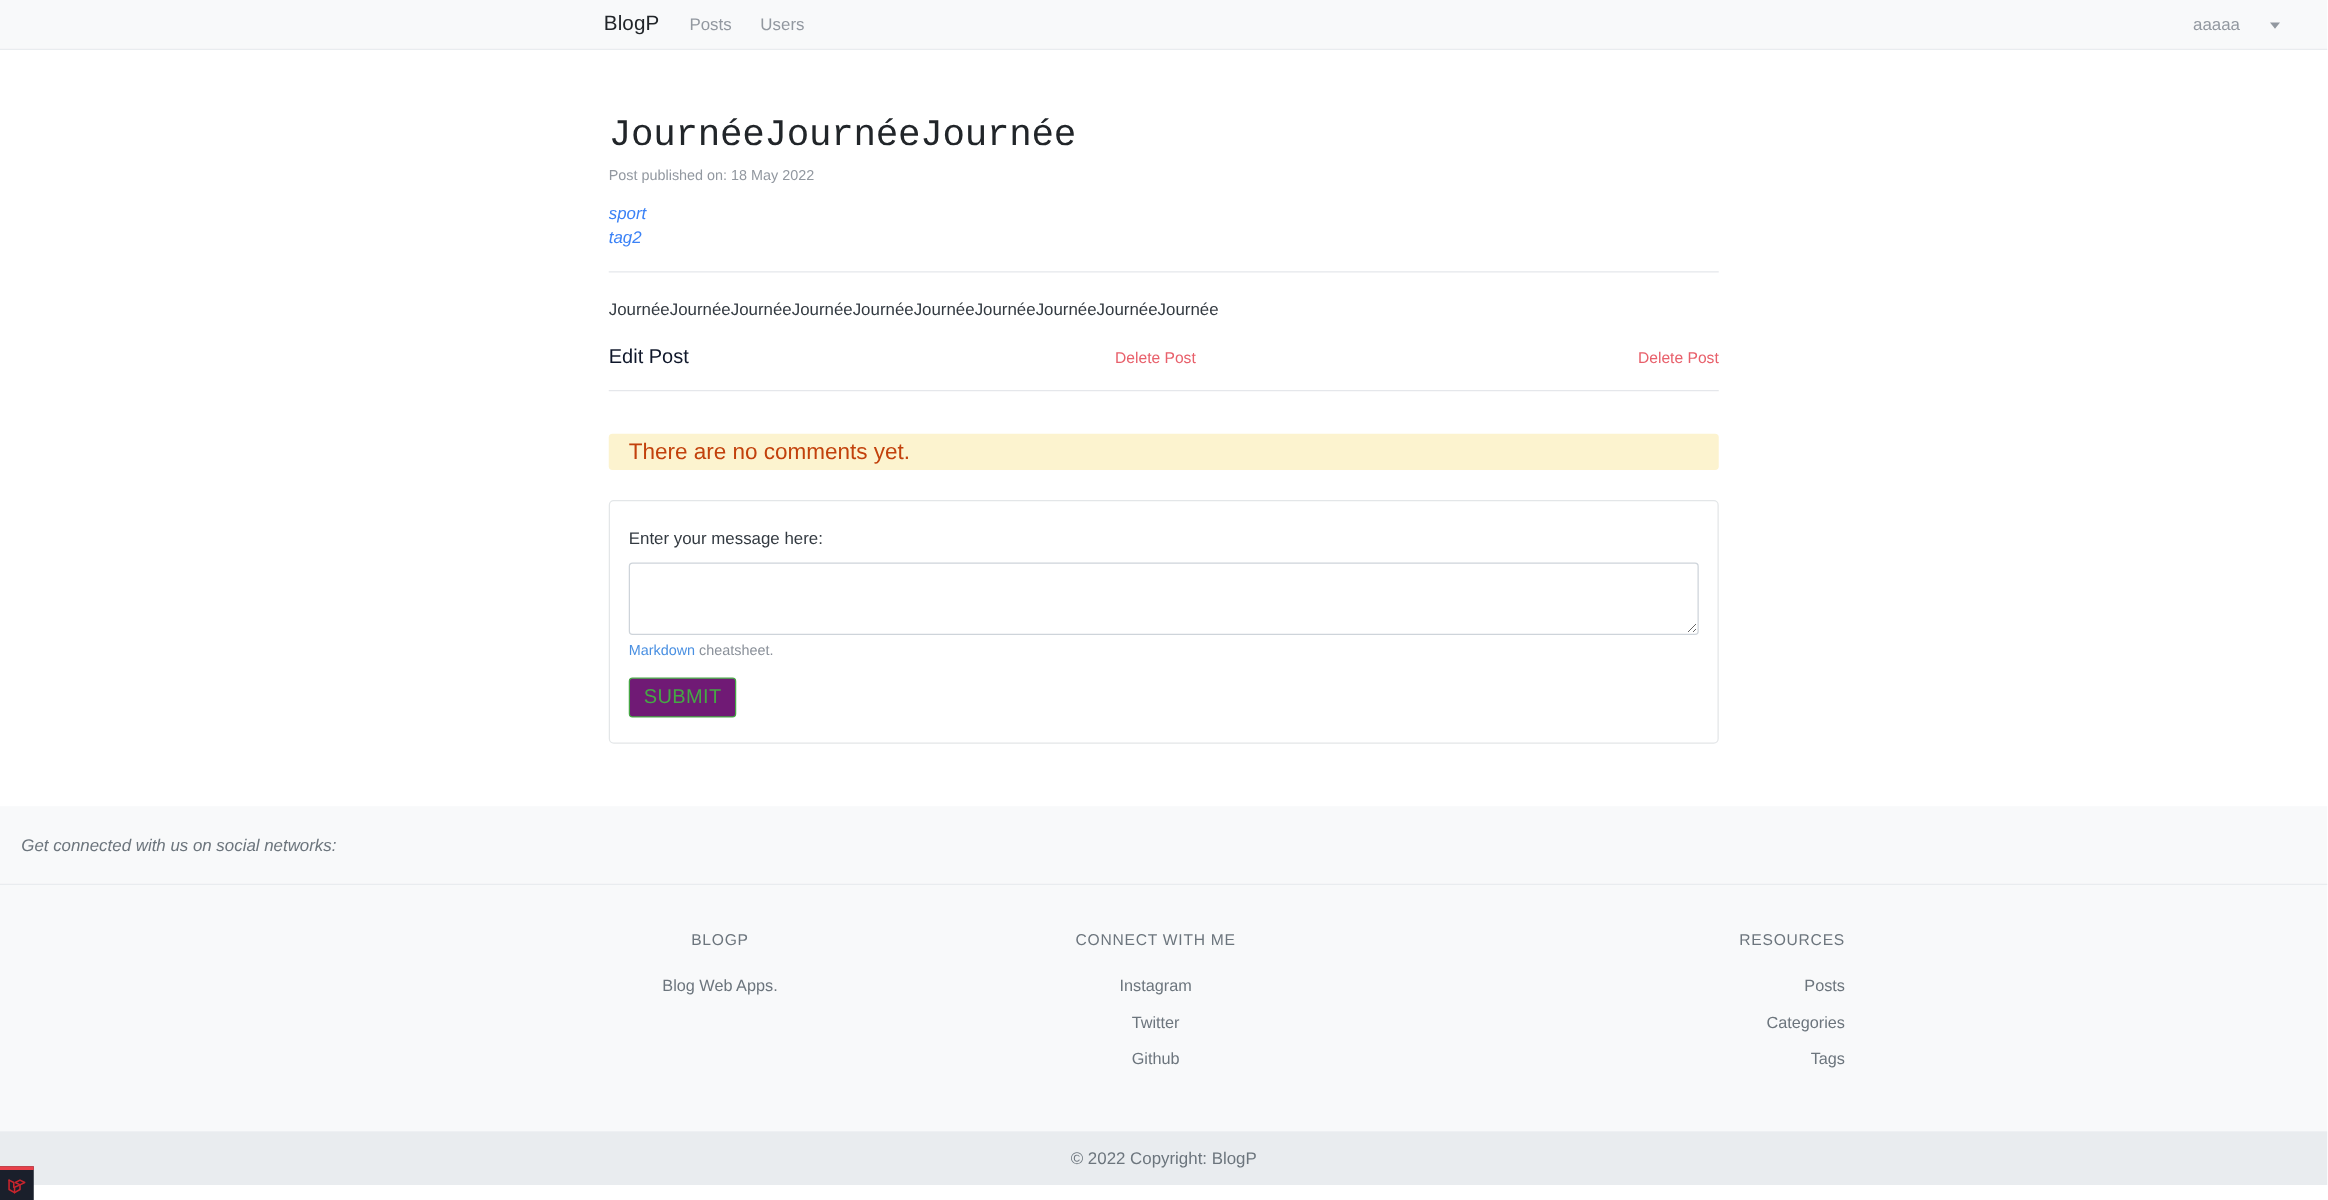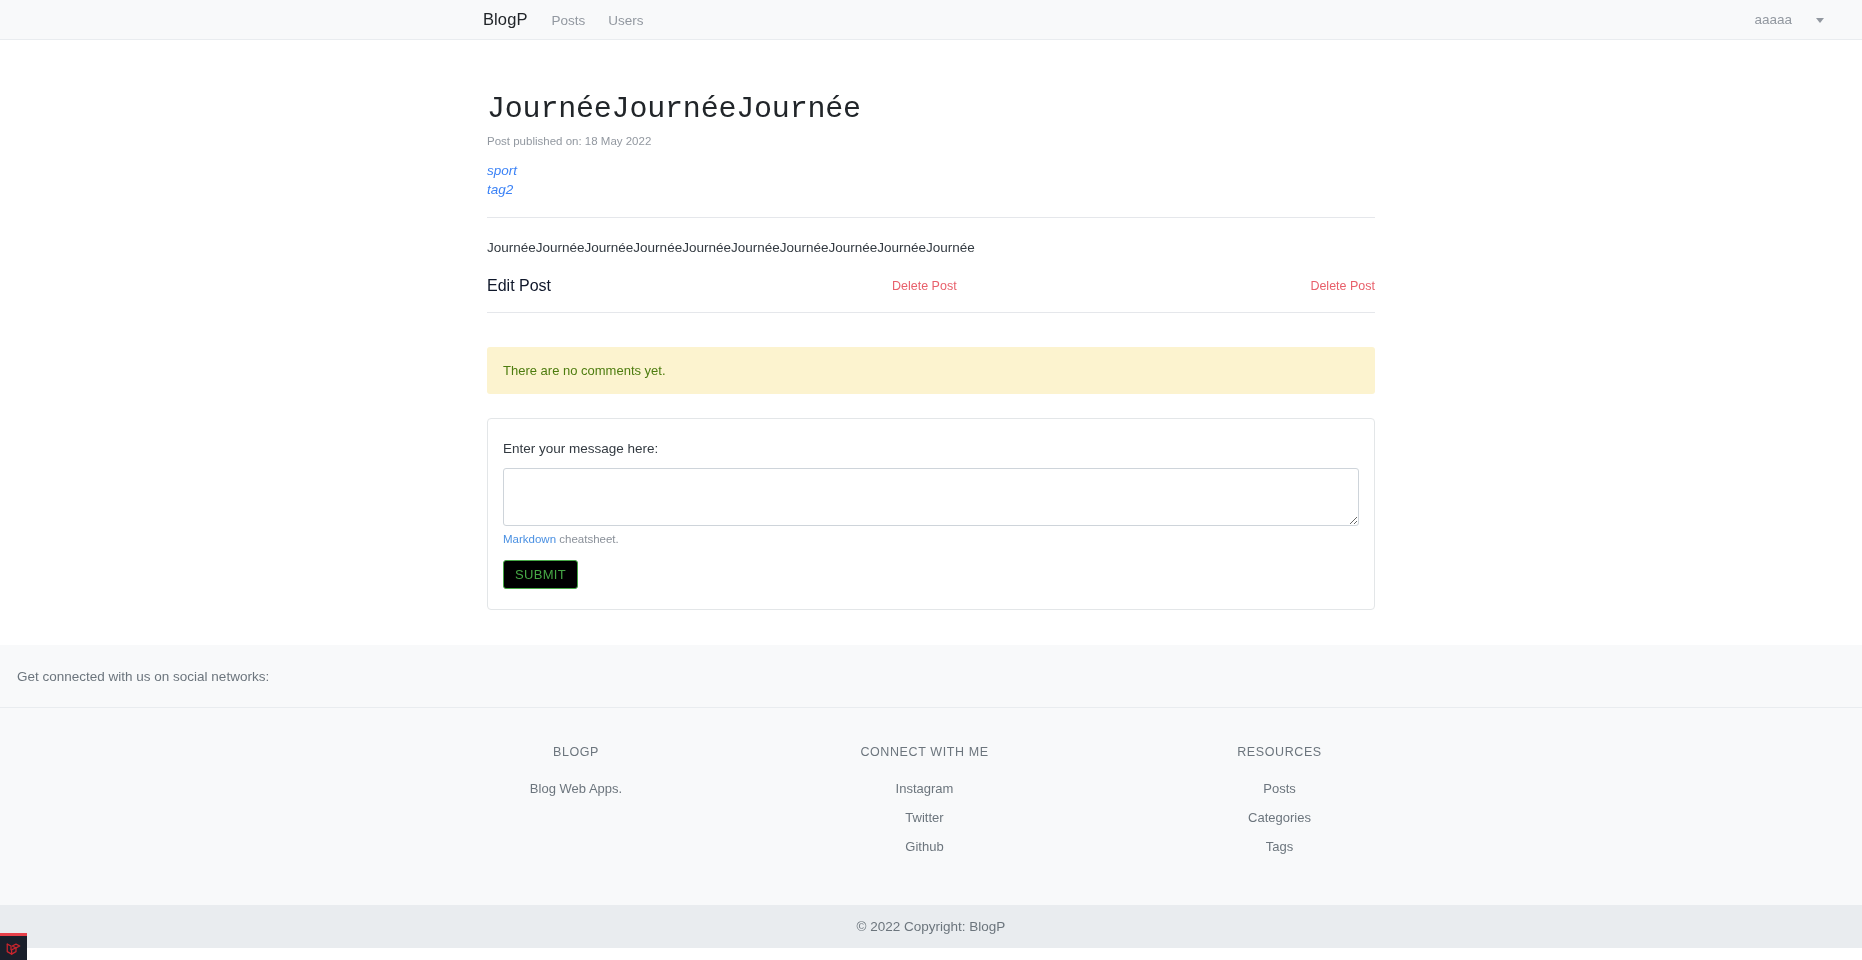--- a/index.html
+++ b/index.html
@@ -132,23 +132,23 @@
   }
   .divider2 {
     border: 0;
     border-top: 1px solid #e5e7eb;
     margin: 0 0 34px 0;
   }
 
   
   .alert {
     background: #fcf3cf;
-    color: #4d7c0f;
-    font-size: 13px;
-    padding: 16px 16px;
+    color: #c2410c;
+    font-size: 18px;
+    padding: 4px 16px;
     border-radius: 3px;
     margin-bottom: 24px;
   }
 
   
   .card {
     border: 1px solid #e3e6e8;
     border-radius: 4px;
     padding: 22px 15px 20px 15px;
     background: #fff;
@@ -172,23 +172,23 @@
   }
   .md-line {
     font-size: 11.5px;
     color: #8a9099;
     margin-top: 7px;
     margin-bottom: 15px;
   }
   .md-link { color: #4a90e2; cursor: pointer; }
   .btn-submit {
     font-family: "Liberation Sans", sans-serif;
-    font-size: 13px;
+    font-size: 16px;
     color: #46a745;
-    background: #000000;
+    background: #701a75;
     border: 1px solid #46a745;
     border-radius: 3px;
     padding: 6px 11px 6px 11px;
     cursor: pointer;
     letter-spacing: .3px;
   }
 
   
   .social-bar {
     position: absolute;
@@ -198,20 +198,21 @@
     height: 63px;
     background: #f8f9fa;
     border-bottom: 1px solid #e9ecef;
     display: flex;
     align-items: center;
   }
   .social-text {
     font-size: 13.5px;
     color: #6c757d;
     margin-left: 17px;
+    font-style: italic;
   }
 
   
   .footer {
     position: absolute;
     left: 0;
     top: 708px;
     width: 1862px;
     height: 197px;
     background: #f8f9fa;
@@ -222,21 +223,21 @@
   .footer-cols {
     display: flex;
     width: 1090px;
   }
   .footer-col {
     flex: 1;
     text-align: center;
   }
   .footer-col.first { flex: 0 0 380px; }
   .footer-col.second { flex: 0 0 317px; }
-  .footer-col.third { flex: 0 0 393px; }
+  .footer-col.third { flex: 0 0 393px; text-align: right; }
   .col-title {
     font-size: 12.5px;
     color: #6c757d;
     letter-spacing: .6px;
     margin-bottom: 22px;
   }
   .col-item {
     font-size: 13px;
     color: #6c757d;
     margin-bottom: 14px;

